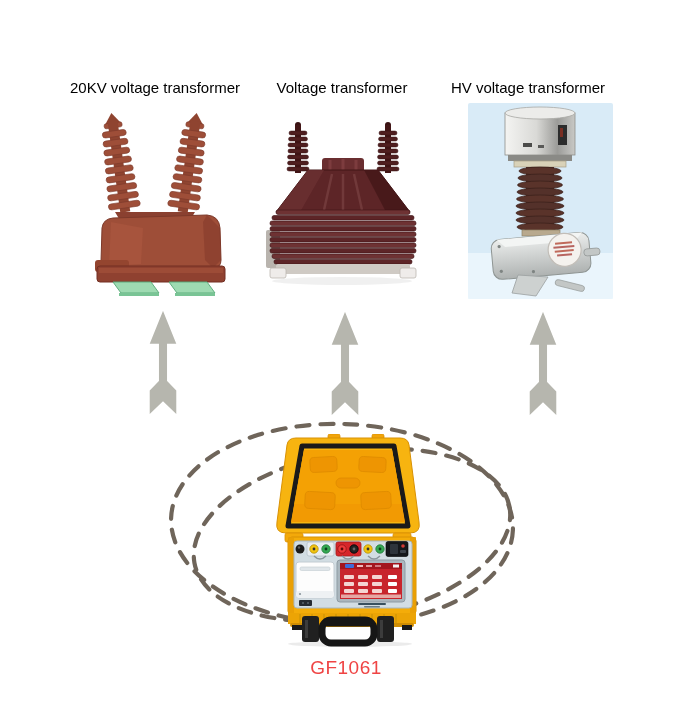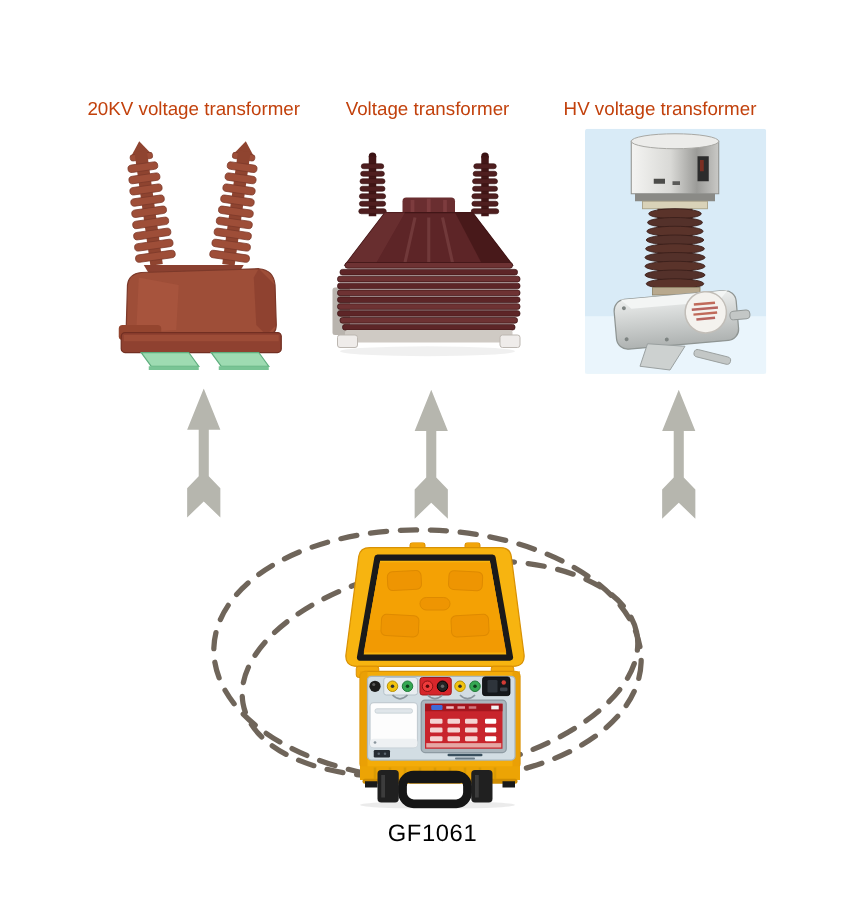--- a/index.html
+++ b/index.html
@@ -2,26 +2,26 @@
 <html><head>
 <meta charset="utf-8">
 <style>
   html,body{margin:0;padding:0;}
   body{background:#ffffff;font-family:"Liberation Sans",sans-serif;}
   .canvas{position:relative;width:680px;height:725px;background:#ffffff;overflow:hidden;}
   .abs{position:absolute;}
   .t-label{
     position:absolute;top:79px;width:220px;height:18px;
     font:400 15px/18px "Liberation Sans",sans-serif;
-    color:#c2410c;text-align:center;letter-spacing:0;
+    color:#000000;text-align:center;letter-spacing:0;
   }
   .model-label{
     position:absolute;top:656px;left:246px;width:200px;height:24px;
     font:400 19px/24px "Liberation Sans",sans-serif;
-    color:#000000;text-align:center;letter-spacing:.5px;
+    color:#ef4444;text-align:center;letter-spacing:.5px;
   }
   svg{display:block;}
 </style>
 </head>
 <body>
 
 <div class="canvas">
 
   <div class="t-label" style="left:45px">20KV voltage transformer</div>
   <div class="t-label" style="left:418px">HV voltage transformer</div>

